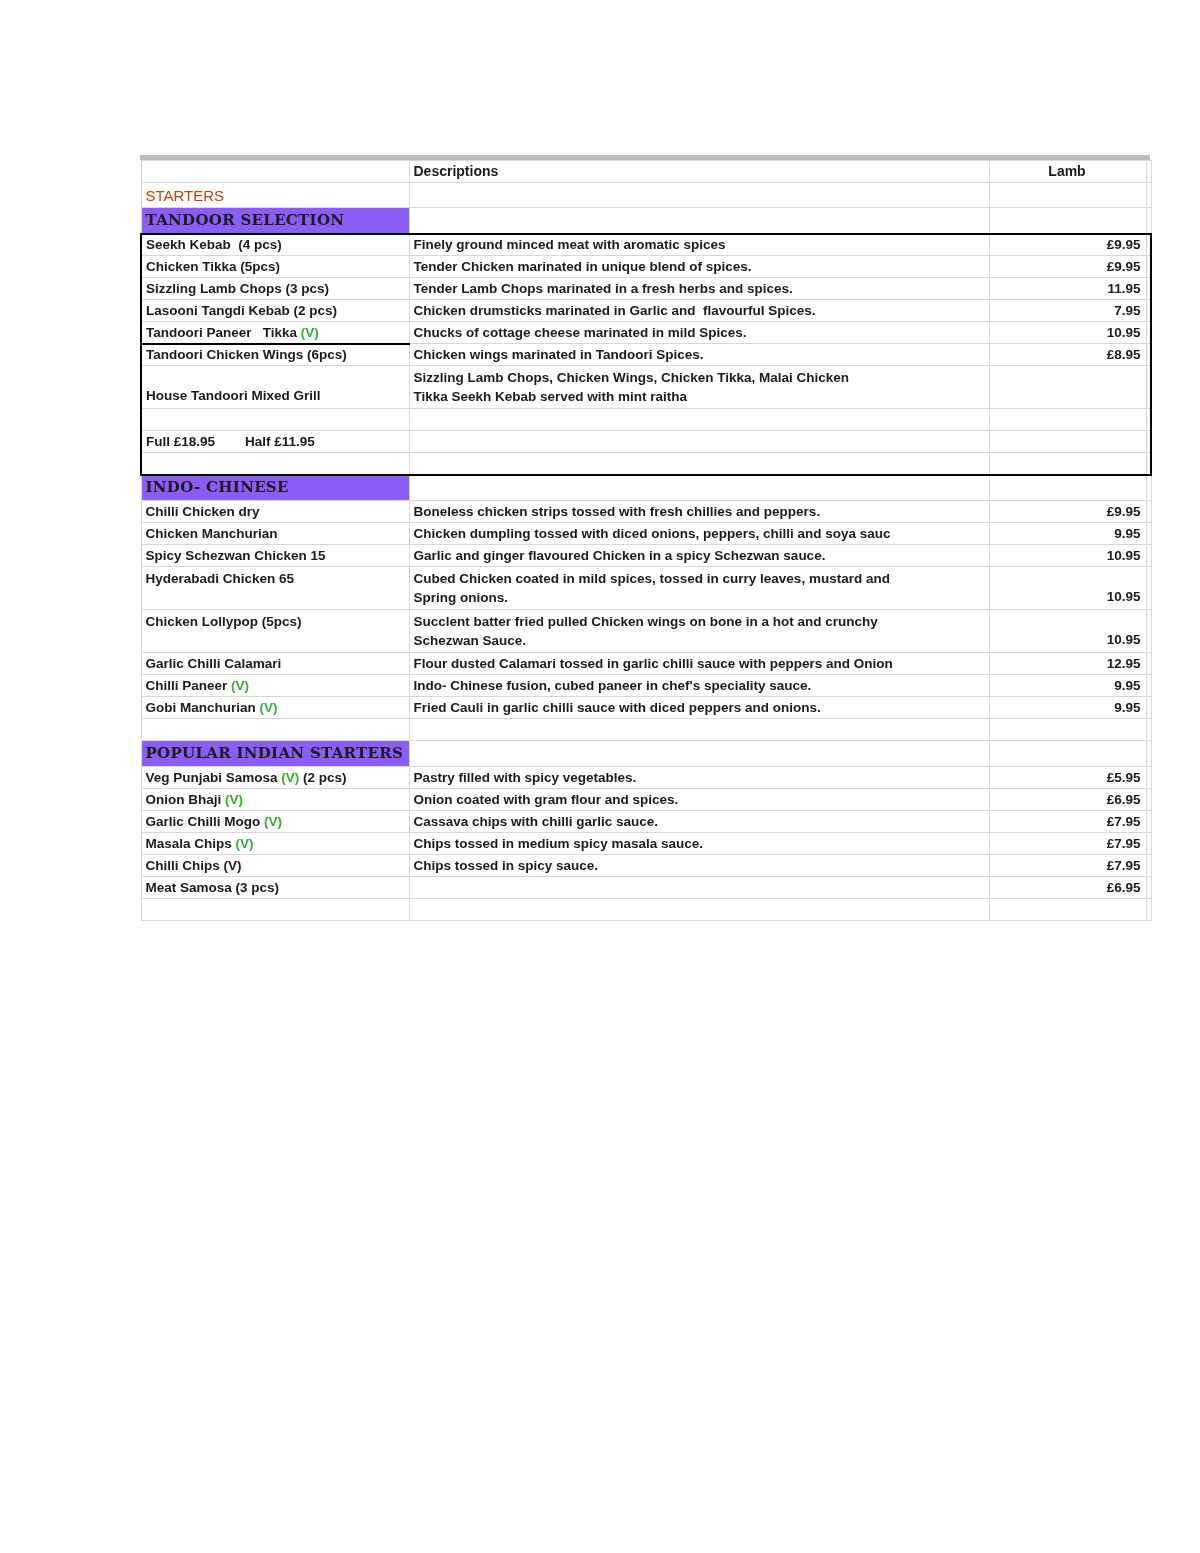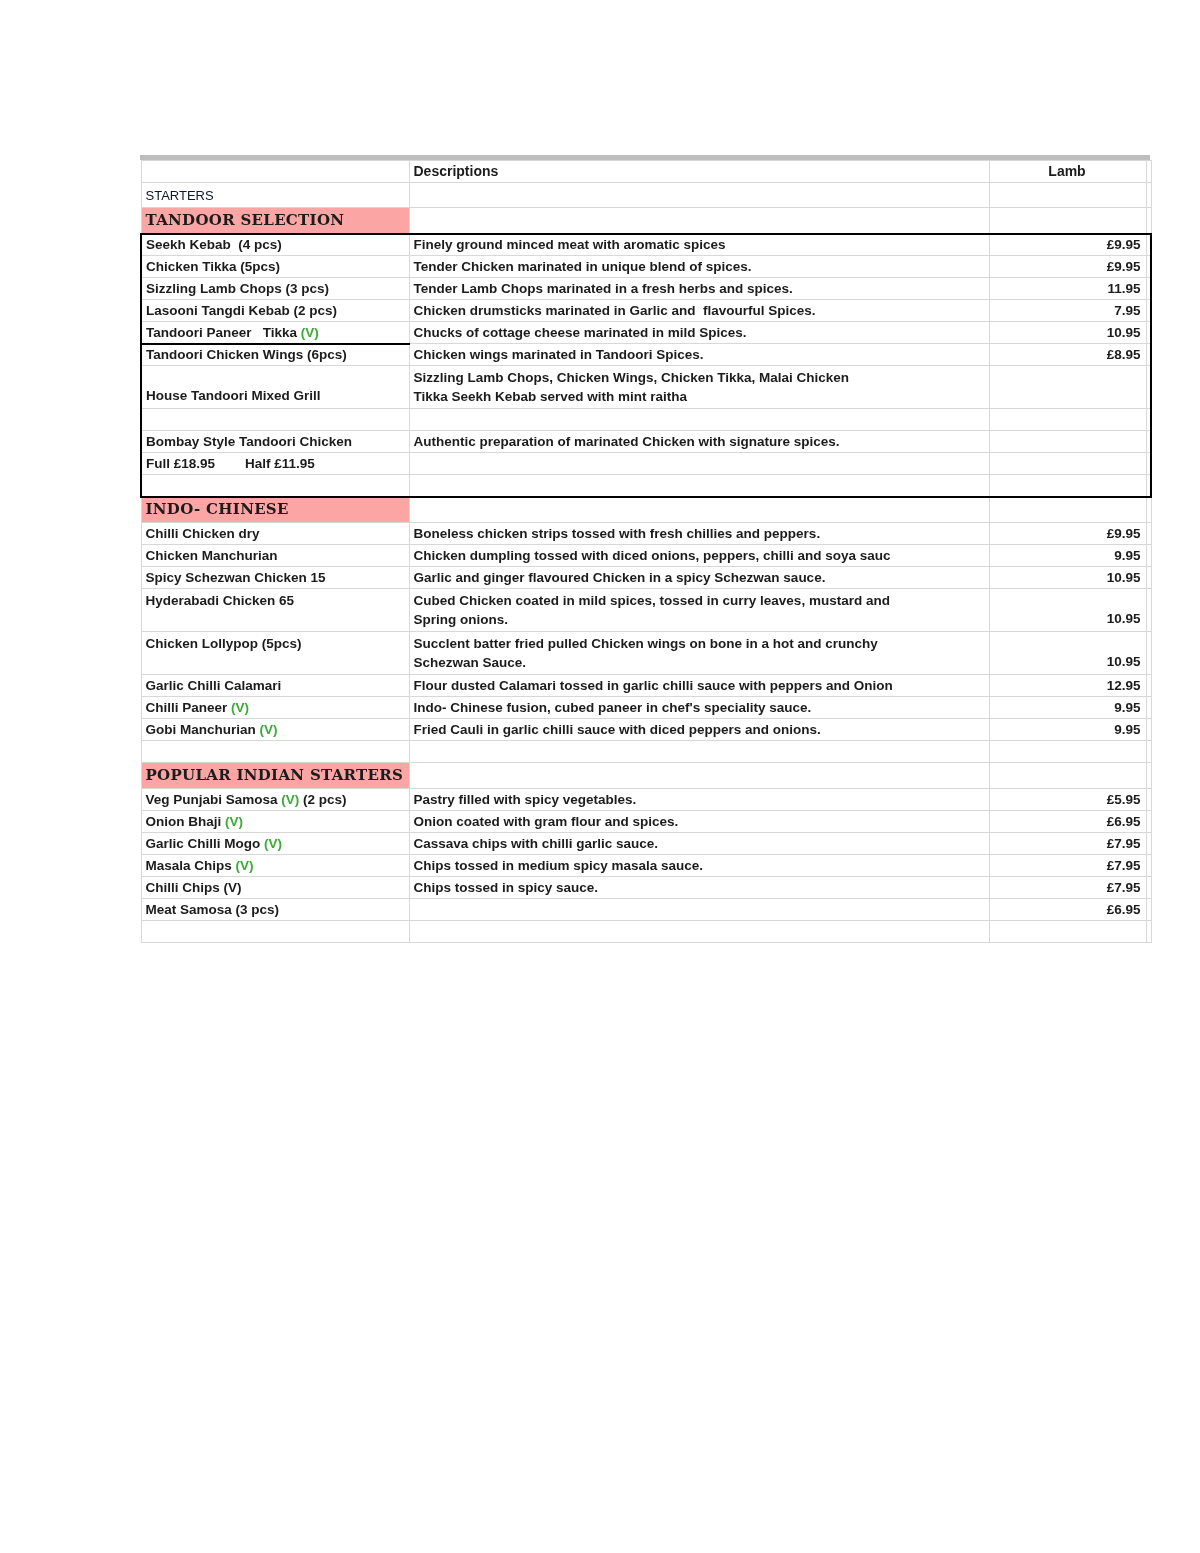--- a/index.html
+++ b/index.html
@@ -27,24 +27,24 @@
     line-height: 19px;
   }
   td.item { white-space: pre; }
   td.desc { white-space: pre; }
   td.price { text-align: right; padding-right: 5px; }
   td.sliver { padding: 0; }
   tr.r-head td { height: 22px; }
   tr.r-head td.desc { font-size: 14px; }
   tr.r-head td.price { text-align: center; font-size: 14px; }
   tr.r-title td { height: 25px; }
-  tr.r-title td.title { font-size: 13px; font-weight: 400; color: #0f172a; }
+  tr.r-title td.title { font-size: 15px; font-weight: 400; color: #c2410c; }
   tr.r-green { height: 26px; }
   tr.r-green td.green {
-    background: #fca5a5;
+    background: #8b5cf6;
     font-family: "DejaVu Serif", serif;
     font-size: 15px;
     letter-spacing: 0.3px;
   }
   tr.tall td { height: 43px; }
   tr.tall td.desc { vertical-align: top; padding-top: 2px; margin-left: 28px; }
   td.vtop { vertical-align: top; padding-top: 2px; }
   td.vbottom { vertical-align: bottom; padding-bottom: 3px; }
   tbody.boxed { border: 2px solid #000000; }
   td.hb { border-bottom: 2px solid #000000; }
@@ -129,26 +129,20 @@
           <td class="price"></td>
           <td class="sliver"></td>
         </tr>
         <tr>
           <td class="item"></td>
           <td class="desc"></td>
           <td class="price"></td>
           <td class="sliver"></td>
         </tr>
         <tr>
-          <td class="item"><span>Bombay Style Tandoori Chicken</span></td>
-          <td class="desc">Authentic preparation of marinated Chicken with signature spices.</td>
-          <td class="price"></td>
-          <td class="sliver"></td>
-        </tr>
-        <tr>
           <td class="item"><span>Full £18.95        Half £11.95</span></td>
           <td class="desc"></td>
           <td class="price"></td>
           <td class="sliver"></td>
         </tr>
         <tr>
           <td class="item"></td>
           <td class="desc"></td>
           <td class="price"></td>
           <td class="sliver"></td>

